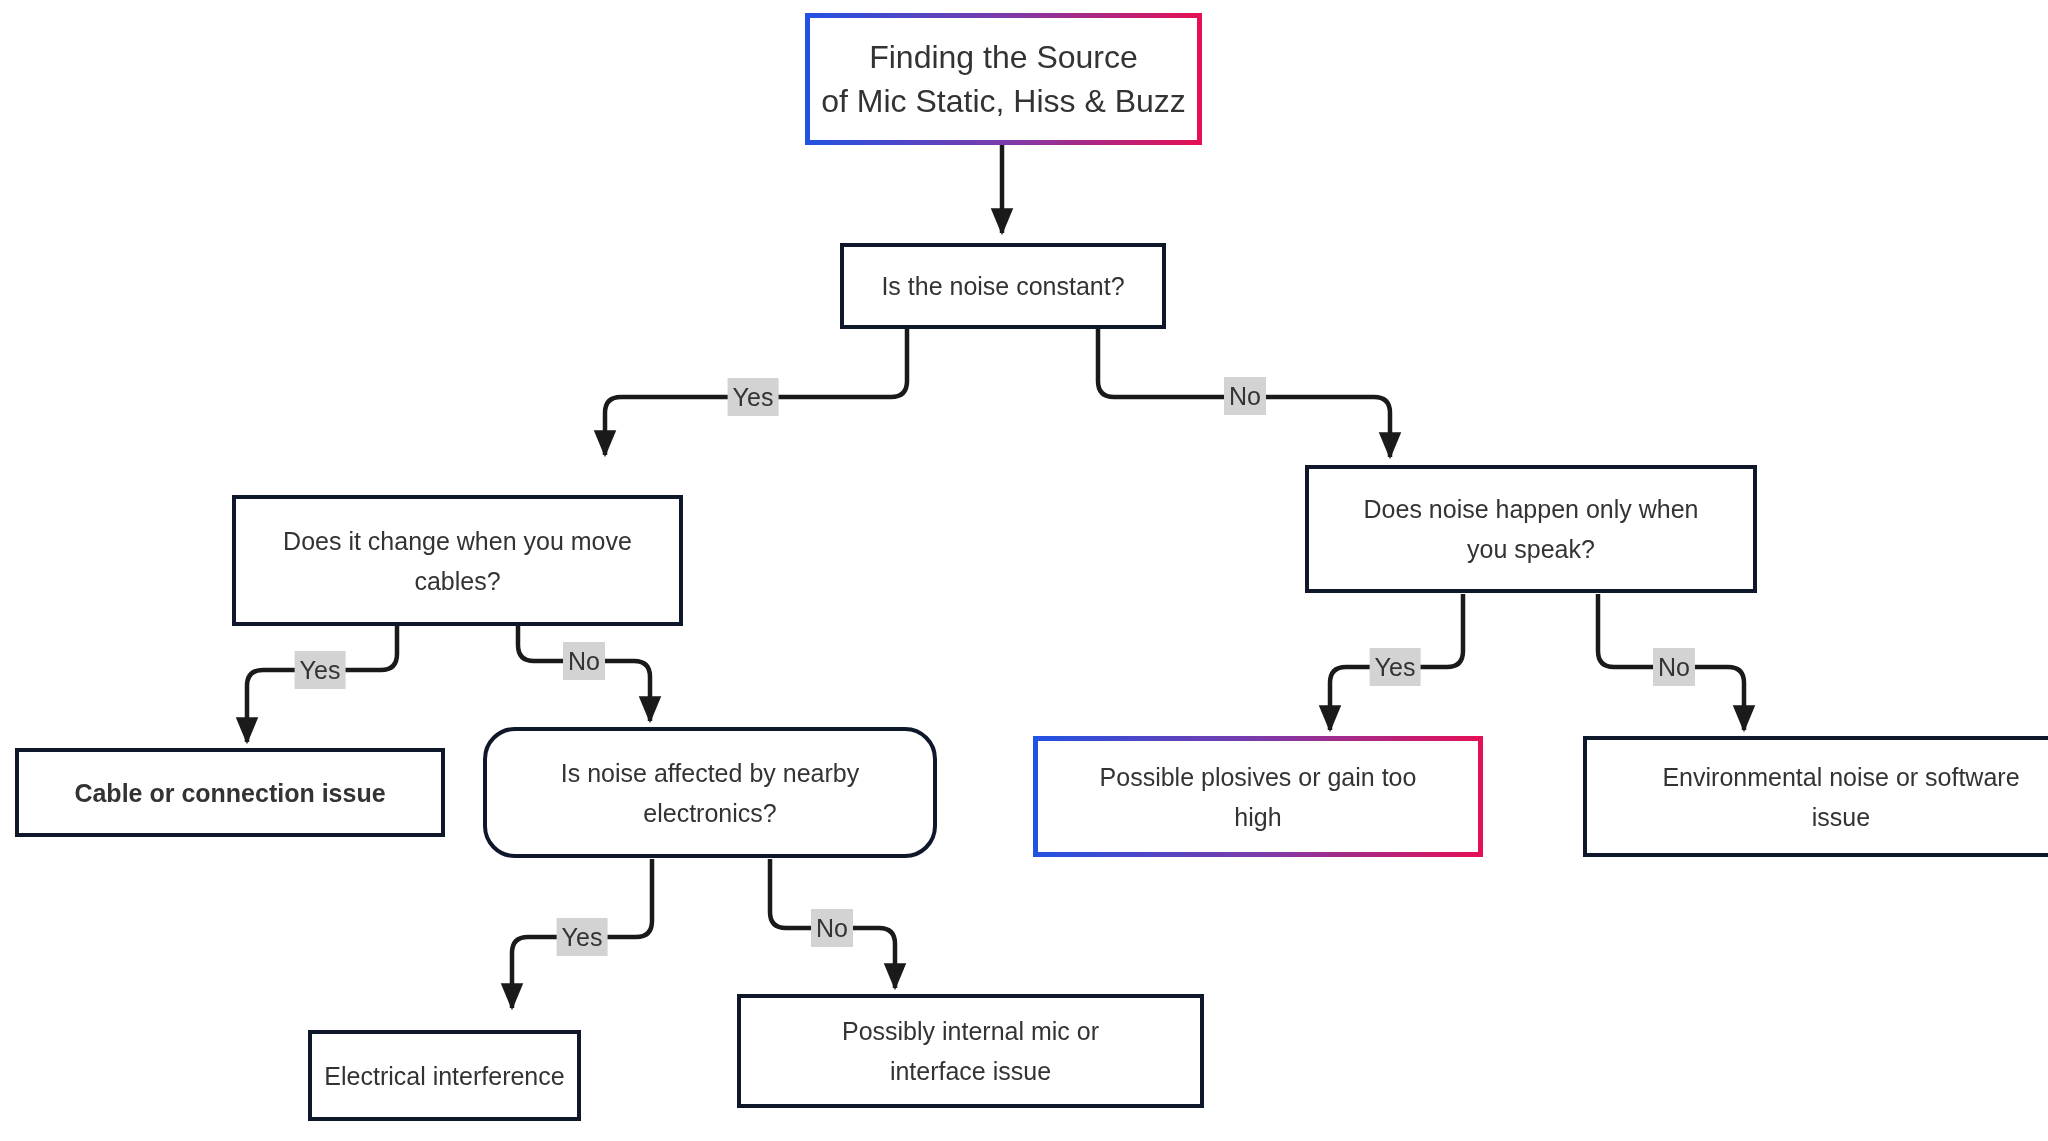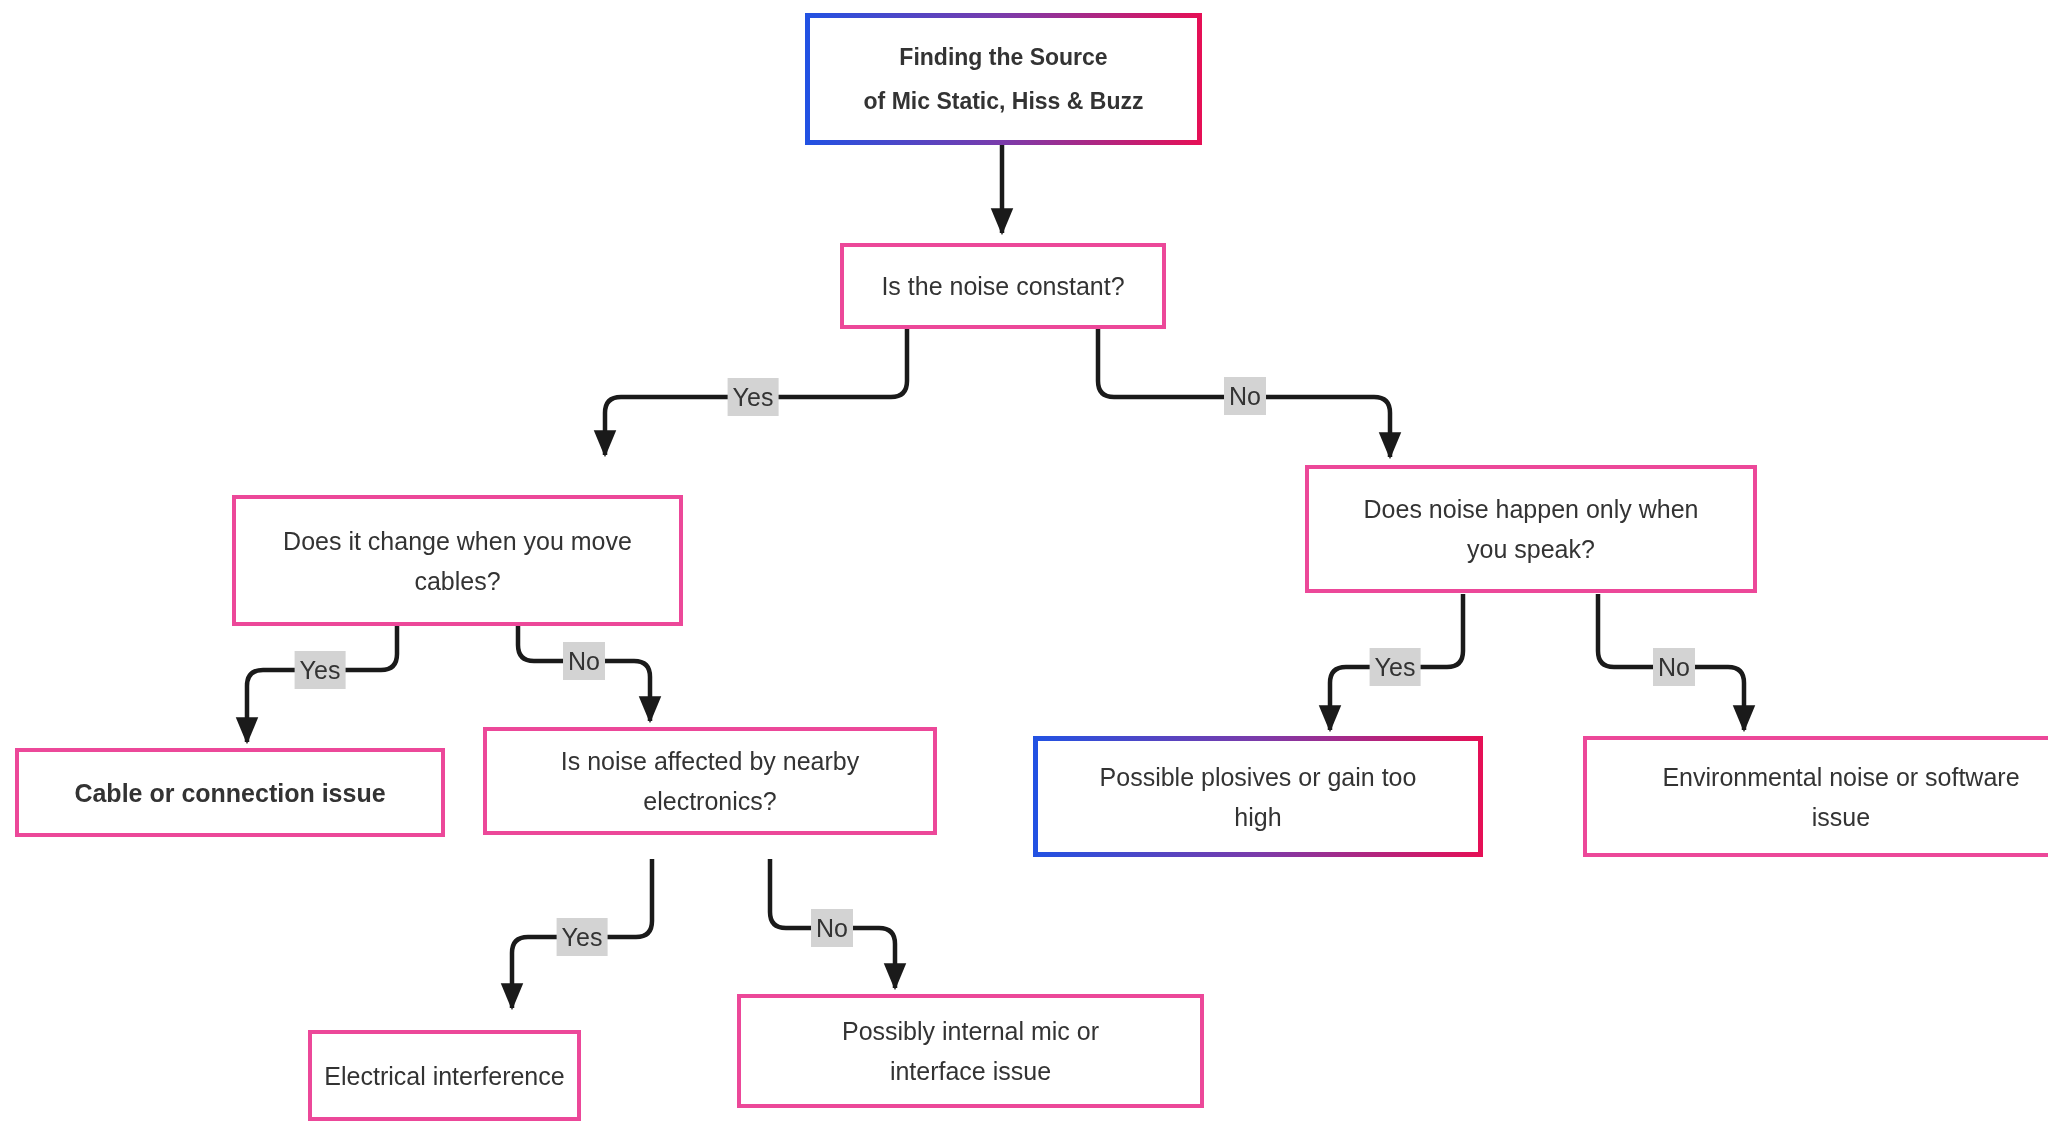--- a/index.html
+++ b/index.html
@@ -19,21 +19,21 @@
     position: absolute;
     left: 0;
     top: 0;
     width: 2048px;
     height: 1141px;
   }
   .node {
     position: absolute;
     box-sizing: border-box;
     background: #ffffff;
-    border: 4px solid #ec4899;
+    border: 4px solid #0f172a;
     color: #333333;
     font-size: 25px;
     line-height: 40px;
     display: flex;
     align-items: center;
     justify-content: center;
     text-align: center;
     white-space: pre-line;
   }
   .gnode {
@@ -49,22 +49,22 @@
     color: #333333;
     display: flex;
     align-items: center;
     justify-content: center;
     text-align: center;
     white-space: pre-line;
     font-size: 25px;
     line-height: 40px;
   }
   .gnode.title-node .inner {
-    font-weight: bold;
-    font-size: 23px;
+    font-weight: normal;
+    font-size: 32px;
     line-height: 44px;
   }
   .edge-label {
     position: absolute;
     transform: translate(-50%, -50%);
     background: #d3d3d3;
     color: #333333;
     font-size: 25px;
     line-height: 30px;
     padding: 4px 5px;
@@ -103,21 +103,21 @@
   <div class="node" style="left:840px; top:243px; width:326px; height:86px;">Is the noise constant?</div>
 
   <div class="node" style="left:232px; top:463px; width:451px; height:131px;margin-top:32px;">Does it change when you move
 cables?</div>
 
   <div class="node" style="left:1305px; top:465px; width:452px; height:128px;">Does noise happen only when
 you speak?</div>
 
   <div class="node" style="left:15px; top:748px; width:430px; height:89px;font-weight:bold;">Cable or connection issue</div>
 
-  <div class="node" style="left:483px; top:727px; width:454px; height:108px;">Is noise affected by nearby
+  <div class="node" style="left:483px; top:727px; width:454px; height:131px;border-radius:32px;">Is noise affected by nearby
 electronics?</div>
 
   <div class="gnode" style="left:1033px; top:736px; width:450px; height:121px;">
     <div class="inner">Possible plosives or gain too
 high</div>
   </div>
 
   <div class="node" style="left:1583px; top:736px; width:516px; height:121px;">Environmental noise or software
 issue</div>
 

